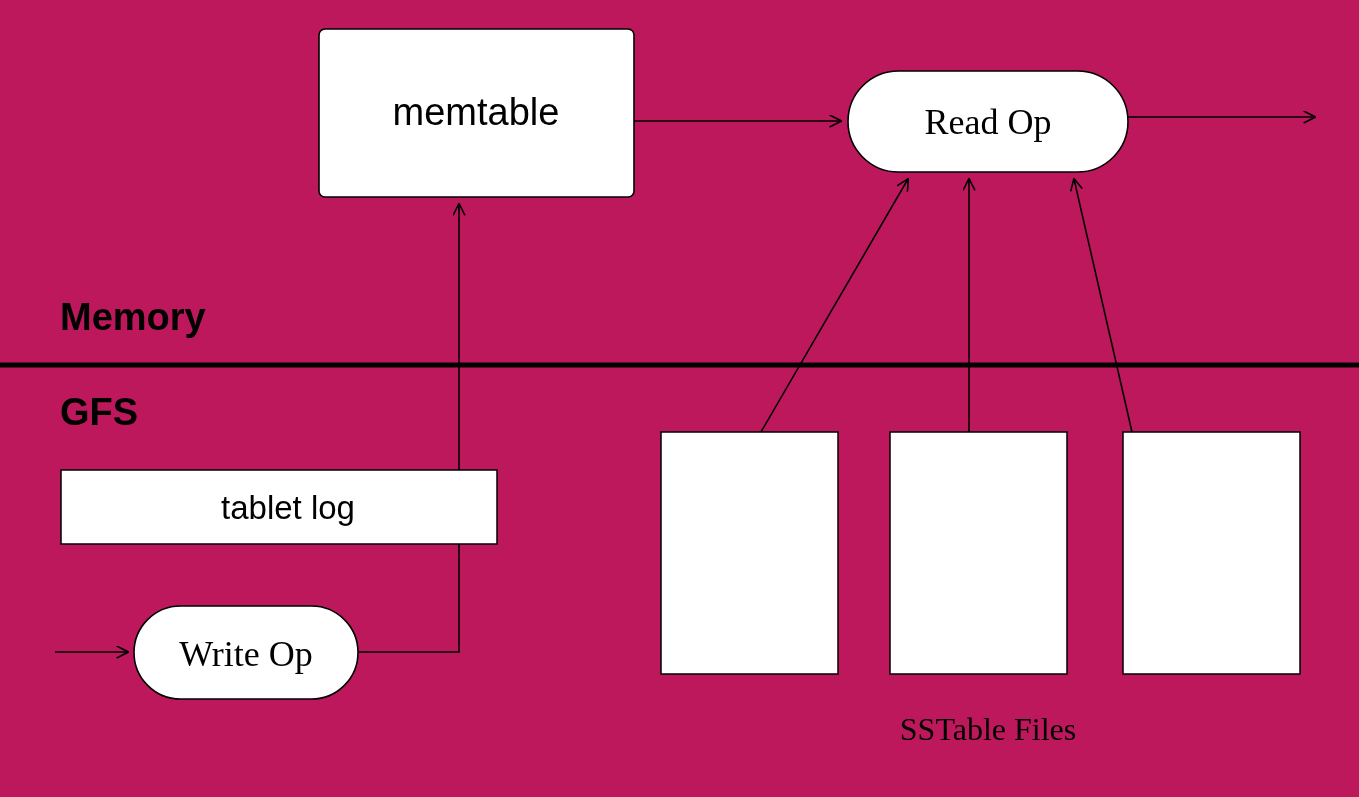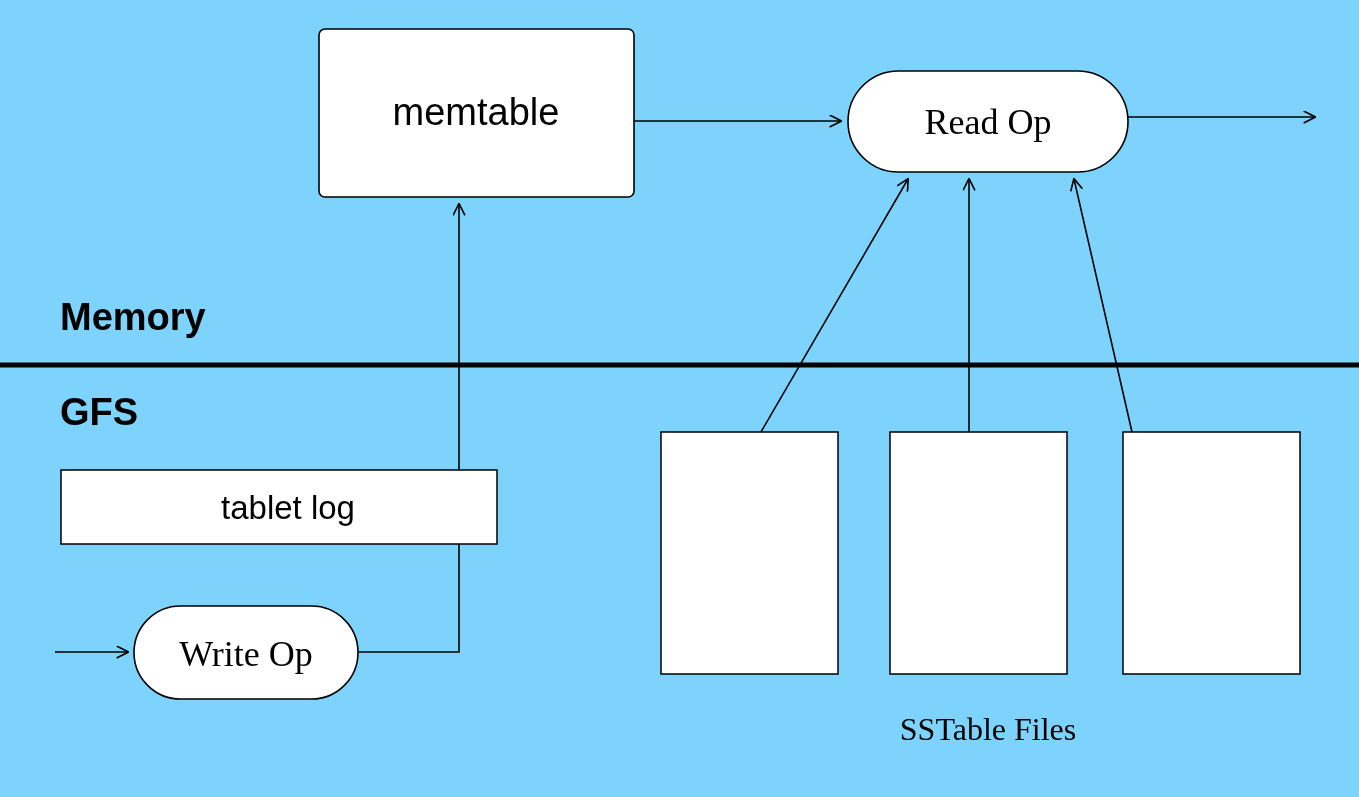--- a/index.html
+++ b/index.html
@@ -10,21 +10,21 @@
   body {
     width: 1359px;
     height: 797px;
     overflow: hidden;
     font-family: "Liberation Sans", sans-serif;
   }
   #diagram-root {
     position: relative;
     width: 1359px;
     height: 797px;
-    background: #7dd3fc;
+    background: #be185d;
   }
   svg.canvas {
     position: absolute;
     top: 0;
     left: 0;
     width: 1359px;
     height: 797px;
   }
   .node-shape {
     fill: #ffffff;

